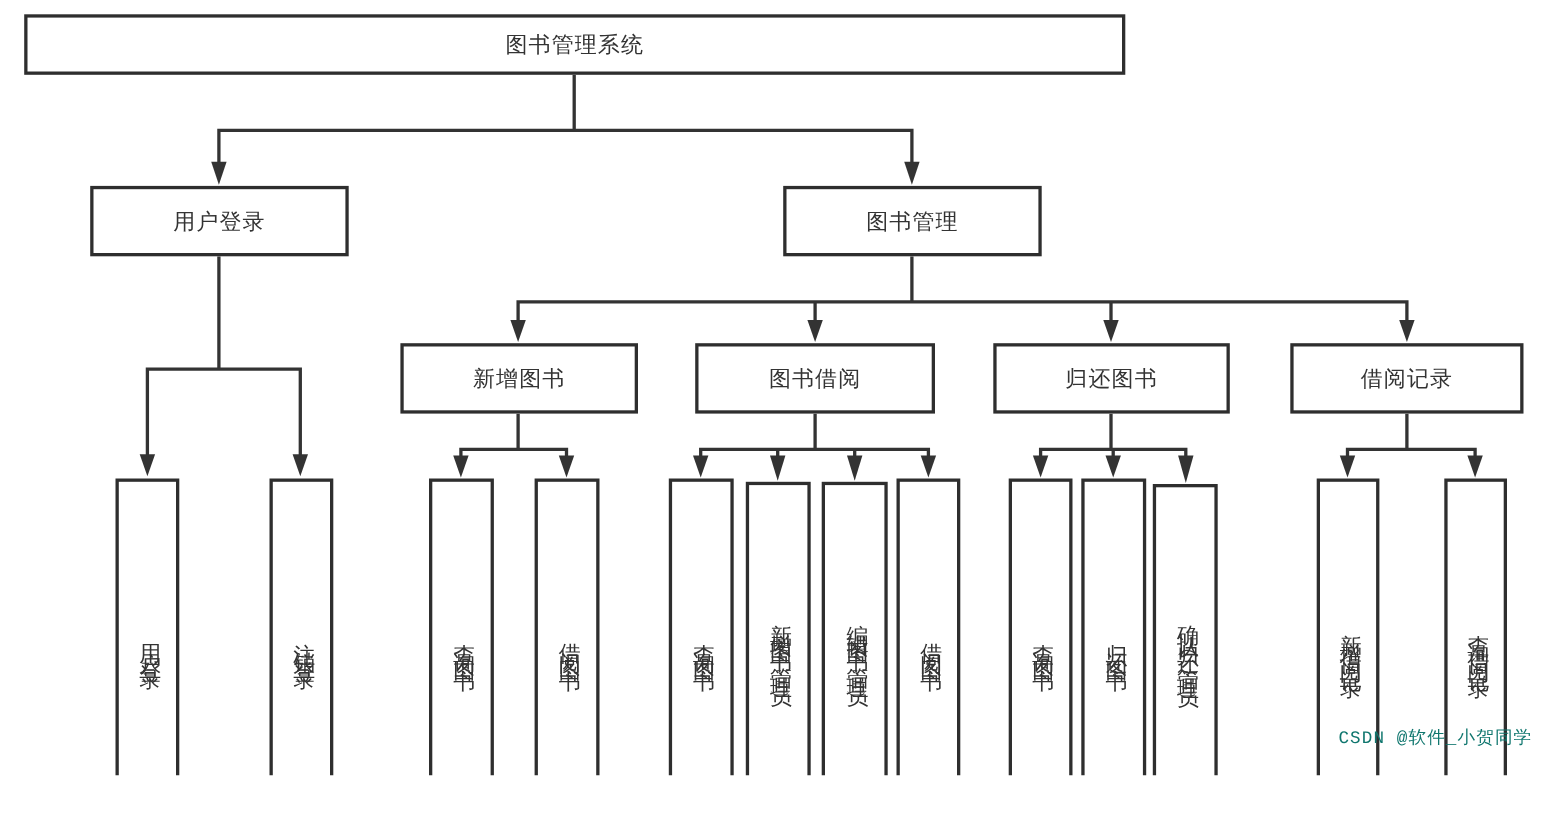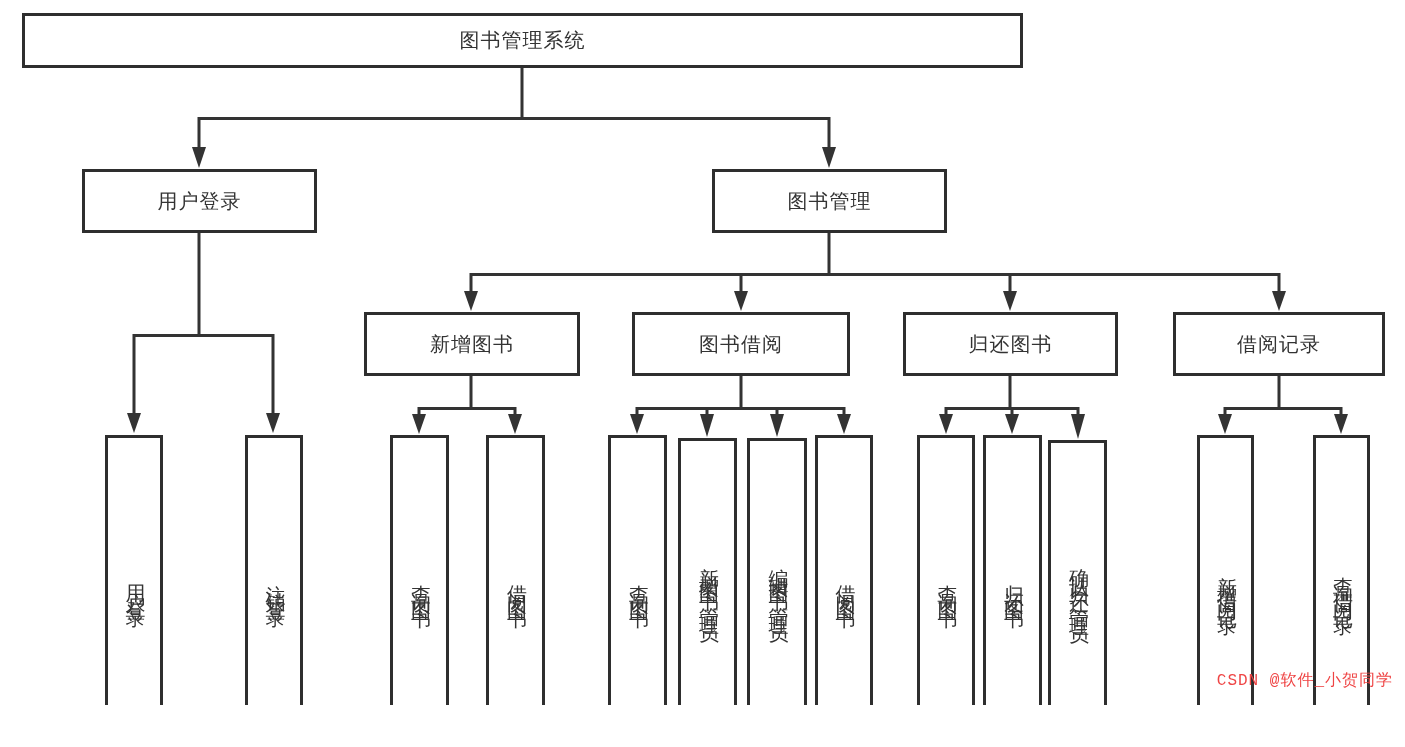--- a/index.html
+++ b/index.html
@@ -26,24 +26,24 @@
   .leaf span{
     writing-mode:vertical-rl;
     text-orientation:mixed;
     letter-spacing:8px;
     font-size:20px;
     line-height:1;
   }
   .hlabel{padding:0 4px;}
   #watermark{
     position:absolute;
-    right:12px;bottom:14px;
+    right:12px;bottom:24px;
     z-index:3;
     font-size:16px;
-    color:#ef4444;
+    color:#0f766e;
     letter-spacing:1px;
   }
 </style>
 </head>
 <body>
 
 <div id="canvas">
 
   <svg id="edges" width="1405" height="747" viewBox="0 0 1405 747">
     <g stroke="#333333" stroke-width="3" fill="none">

